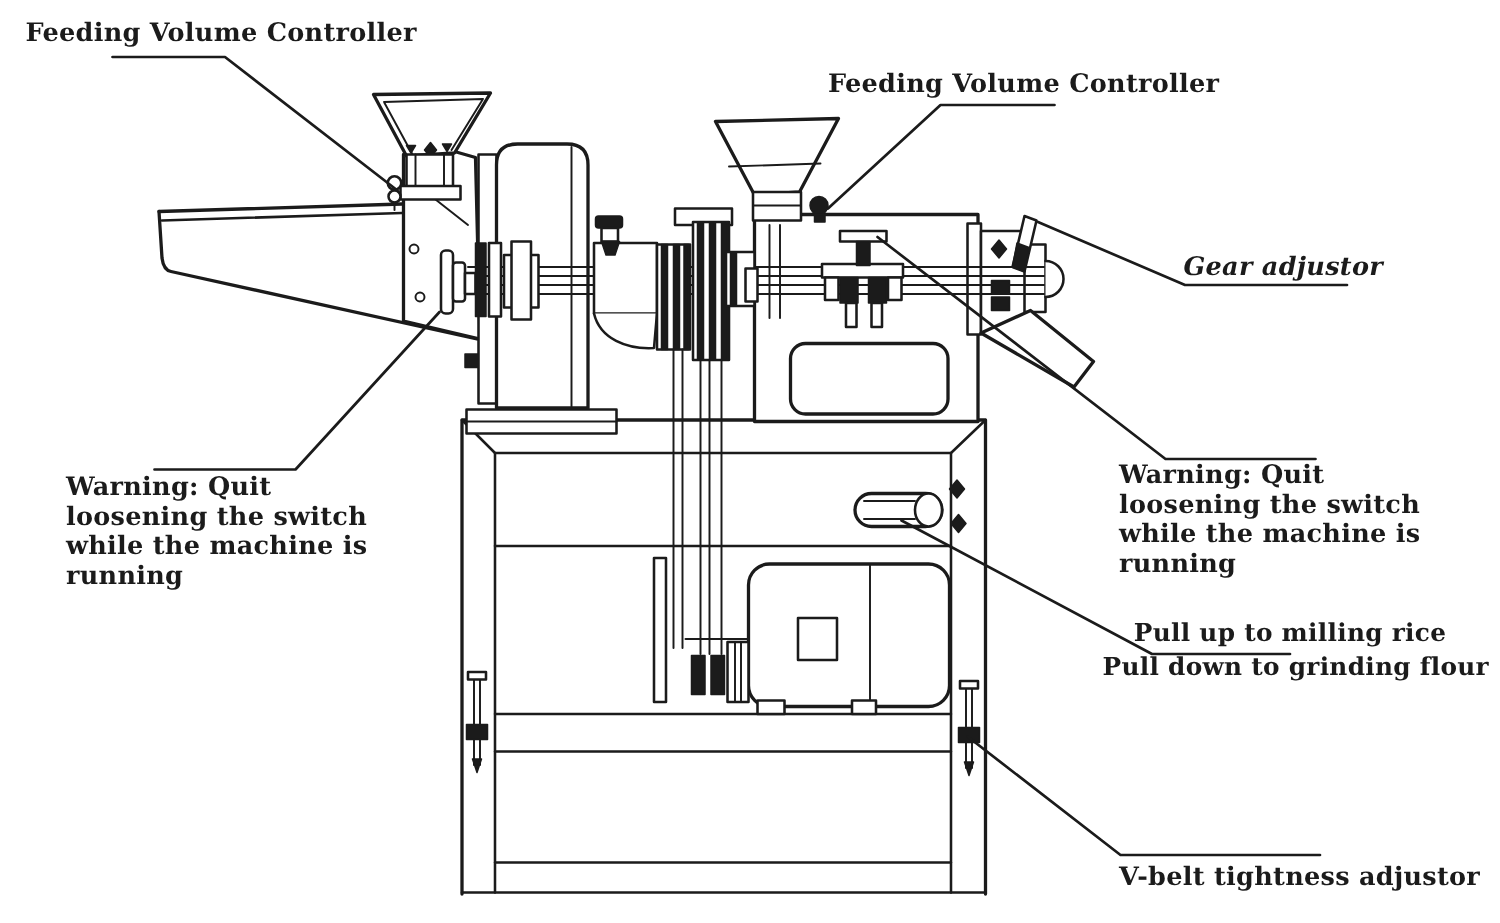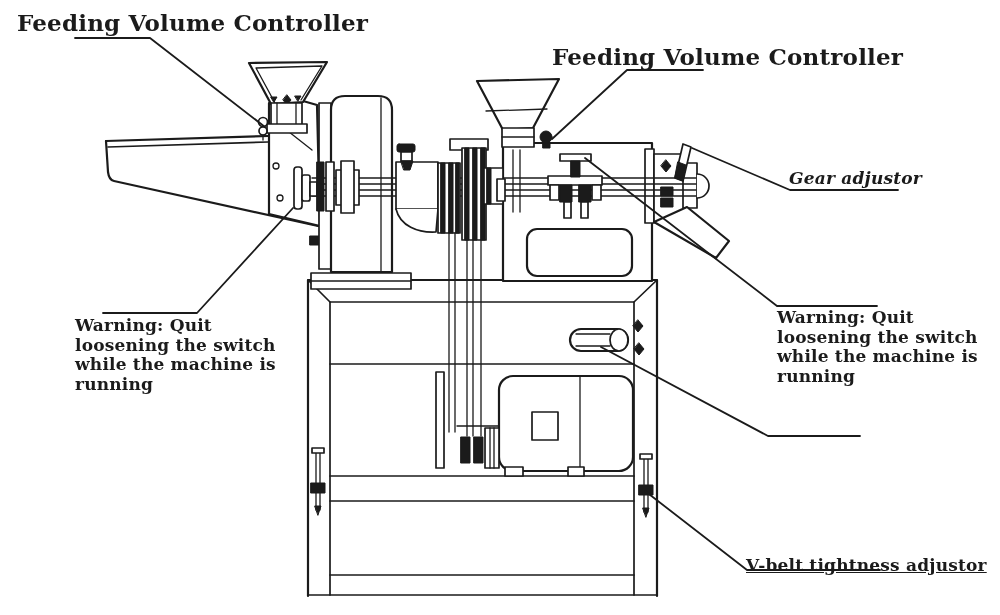--- a/index.html
+++ b/index.html
@@ -12,22 +12,22 @@
   svg * { stroke:var(--line); stroke-width:1.7; fill:none; stroke-linecap:round; stroke-linejoin:round; }
   svg .wh { fill:#ffffff; }
   svg .dk { fill:var(--line); stroke-width:1; }
   svg .t  { stroke-width:2.2; }
   svg .n  { stroke-width:1.3; }
   svg .ld { stroke-width:1.8; }
   .lbl {
     position:absolute; color:var(--line); font-weight:bold;
     font-size:17px; line-height:19.5px; letter-spacing:.2px; white-space:nowrap;
   }
-  .wrap { white-space:normal;margin-left:31px; }
-  .big { font-size:23px; }
+  .wrap { white-space:normal; }
+  .big { font-size:17px; }
   .ctr { text-align:center; white-space:nowrap; }
   .pull-line { font-size:16.5px; line-height:23px; }
 </style>
 </head>
 <body>
 
 <div id="stage">
 
 <svg width="1000" height="615" viewBox="0 0 1000 615">
 
@@ -218,15 +218,19 @@
   <div class="lbl big" style="left:17px; top:13px;">Feeding Volume Controller</div>
 
   <div class="lbl big" style="left:552px; top:47px;">Feeding Volume Controller</div>
 
   <div class="lbl" style="left:789px; top:169px;font-style:italic;">Gear adjustor</div>
 
   <div class="lbl wrap" style="left:44px; top:316px; width:216px;">Warning: Quit loosening the switch while the machine is running</div>
 
   <div class="lbl wrap" style="left:746px; top:308px; width:220px;">Warning: Quit loosening the switch while the machine is running</div>
 
-
-  <div class="lbl" style="left:746px; top:556px;text-decoration:underline;">V-belt tightness adjustor</div>
+  <div class="lbl ctr" style="left:735px; top:410px; width:250px;">
+    <div class="pull-line">Pull up to milling rice</div>
+    <div class="pull-line">Pull down to grinding flour</div>
+  </div>
+
+  <div class="lbl" style="left:746px; top:576px;">V-belt tightness adjustor</div>
 </div>
 
 </body></html>

